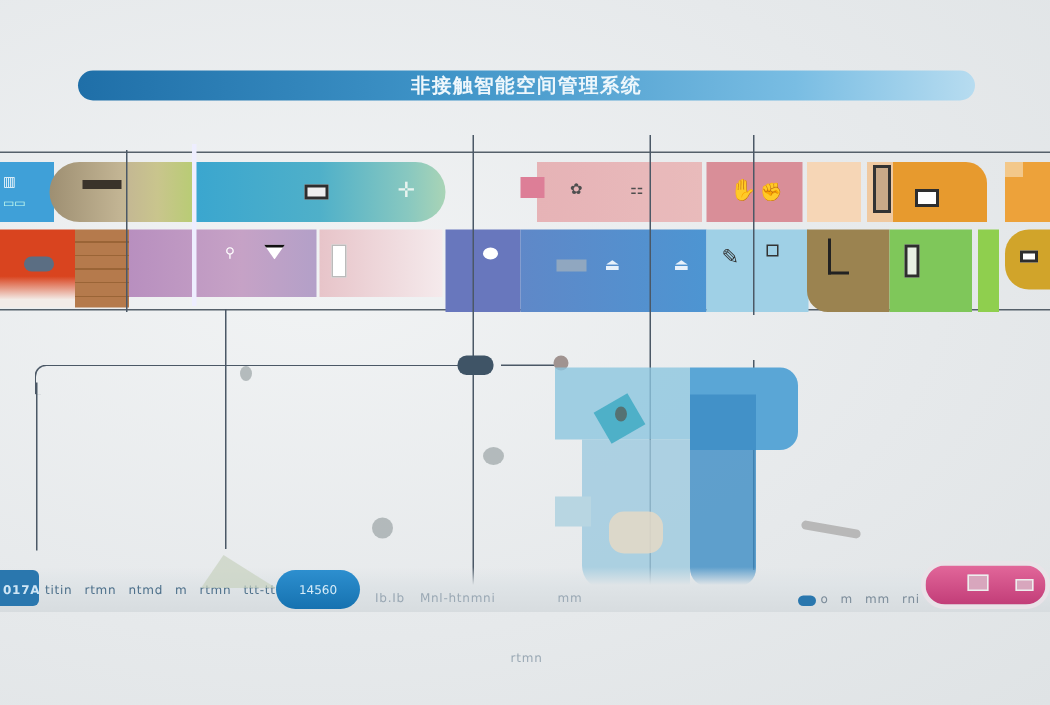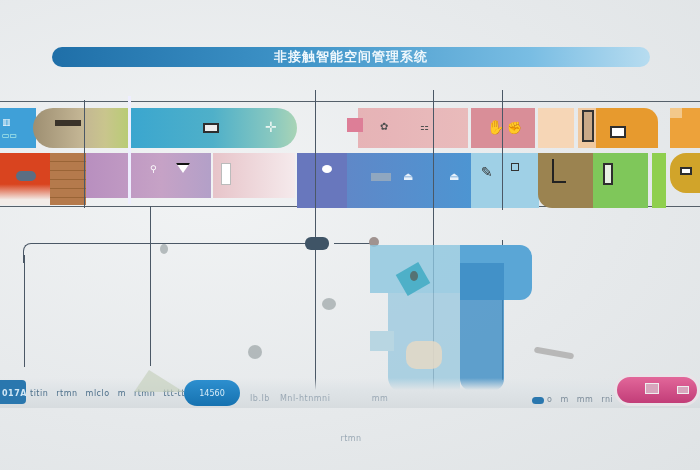--- a/index.html
+++ b/index.html
@@ -142,21 +142,21 @@
 <div class="abs blob" style="left:248px;top:345px;width:14px;height:14px;"></div>
 <div class="abs blob" style="left:160px;top:244px;width:8px;height:10px;"></div>
 <div class="abs" style="left:534px;top:350px;width:40px;height:6px;background:#b8b8b8;border-radius:3px;transform:rotate(10deg);"></div>
 
 <div class="abs" style="left:0;top:378px;width:700px;height:30px;background:linear-gradient(180deg,rgba(220,225,228,0) 0%,#dfe4e7 40%,#d7dcdf 100%);"></div>
 <div class="abs" style="left:0;top:380px;width:26px;height:24px;background:#2a77ae;border-radius:0 4px 4px 0;"></div>
 <div class="abs strip-text" style="left:2px;top:389px;color:#cfe6f5;font-weight:bold;">017A</div>
 <div class="abs" style="left:30px;top:389px;display:flex;gap:8px;">
   <span class="strip-text">titin</span>
   <span class="strip-text">rtmn</span>
-  <span class="strip-text">mlclo</span>
+  <span class="strip-text">ntmd</span>
   <span class="strip-text">m</span>
   <span class="strip-text">rtmn</span>
   <span class="strip-text">ttt-ttth</span>
 </div>
 <div class="abs" style="left:134px;top:370px;width:50px;height:22px;background:#c8d2bf;clip-path:polygon(30% 0,100% 100%,0 100%);opacity:.7;"></div>
 <div class="abs pill-blue">
   <span>14560</span>
 </div>
 <div class="abs" style="left:250px;top:394px;display:flex;gap:10px;">
   <span class="strip-text" style="color:#9aa8b4;">Ib.Ib</span>

